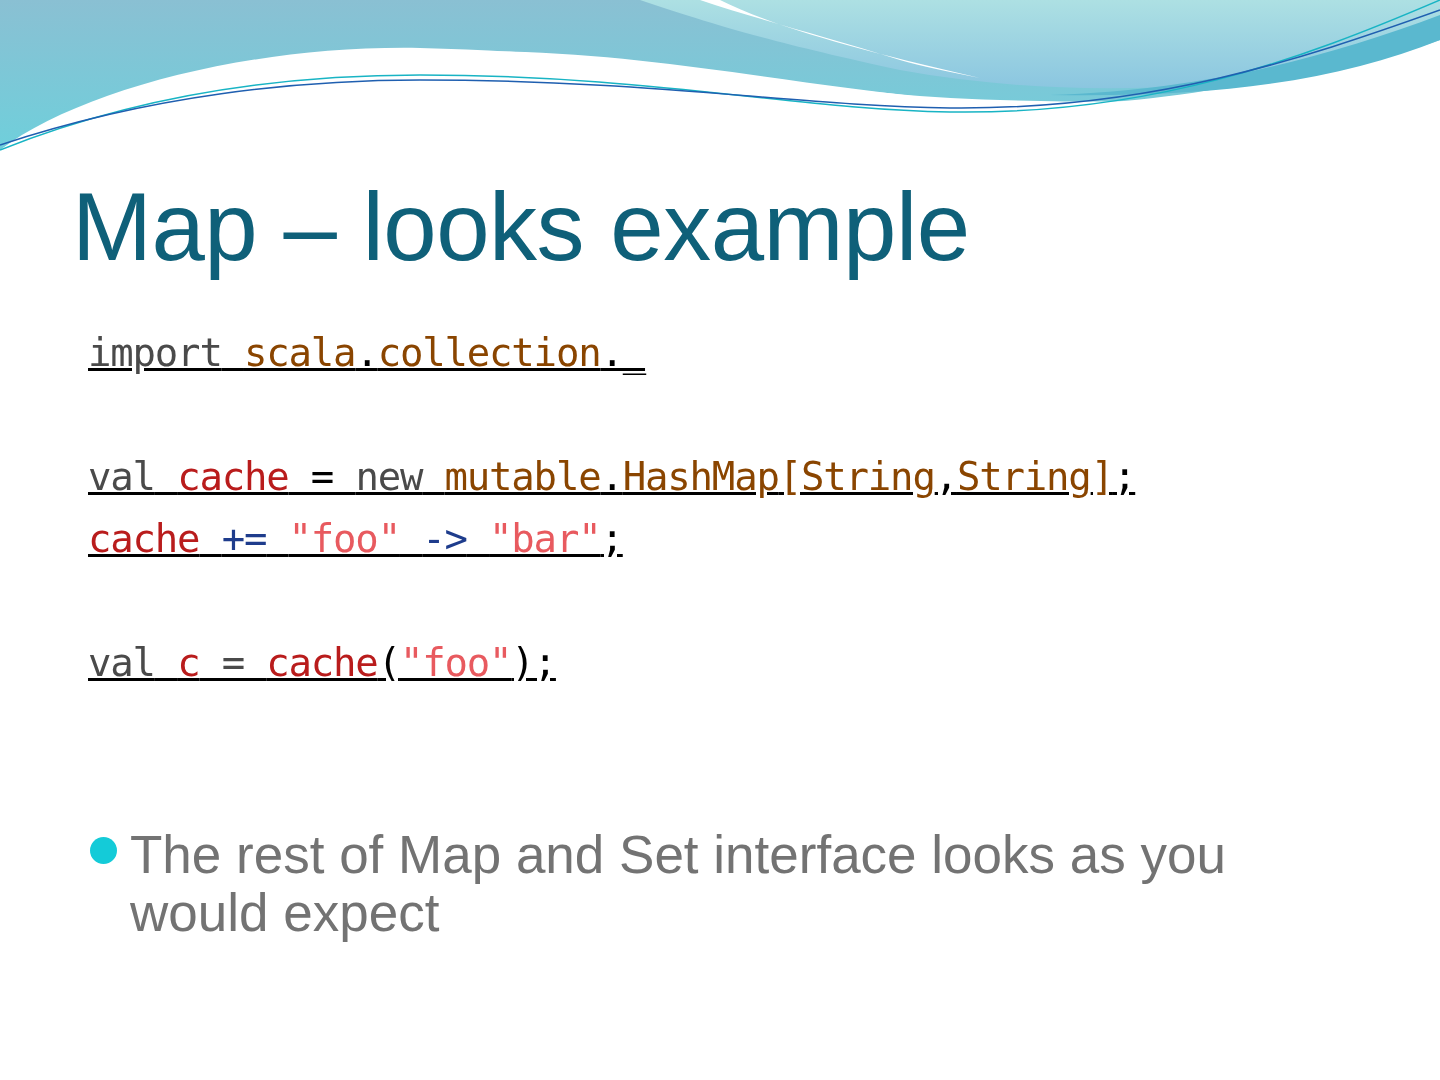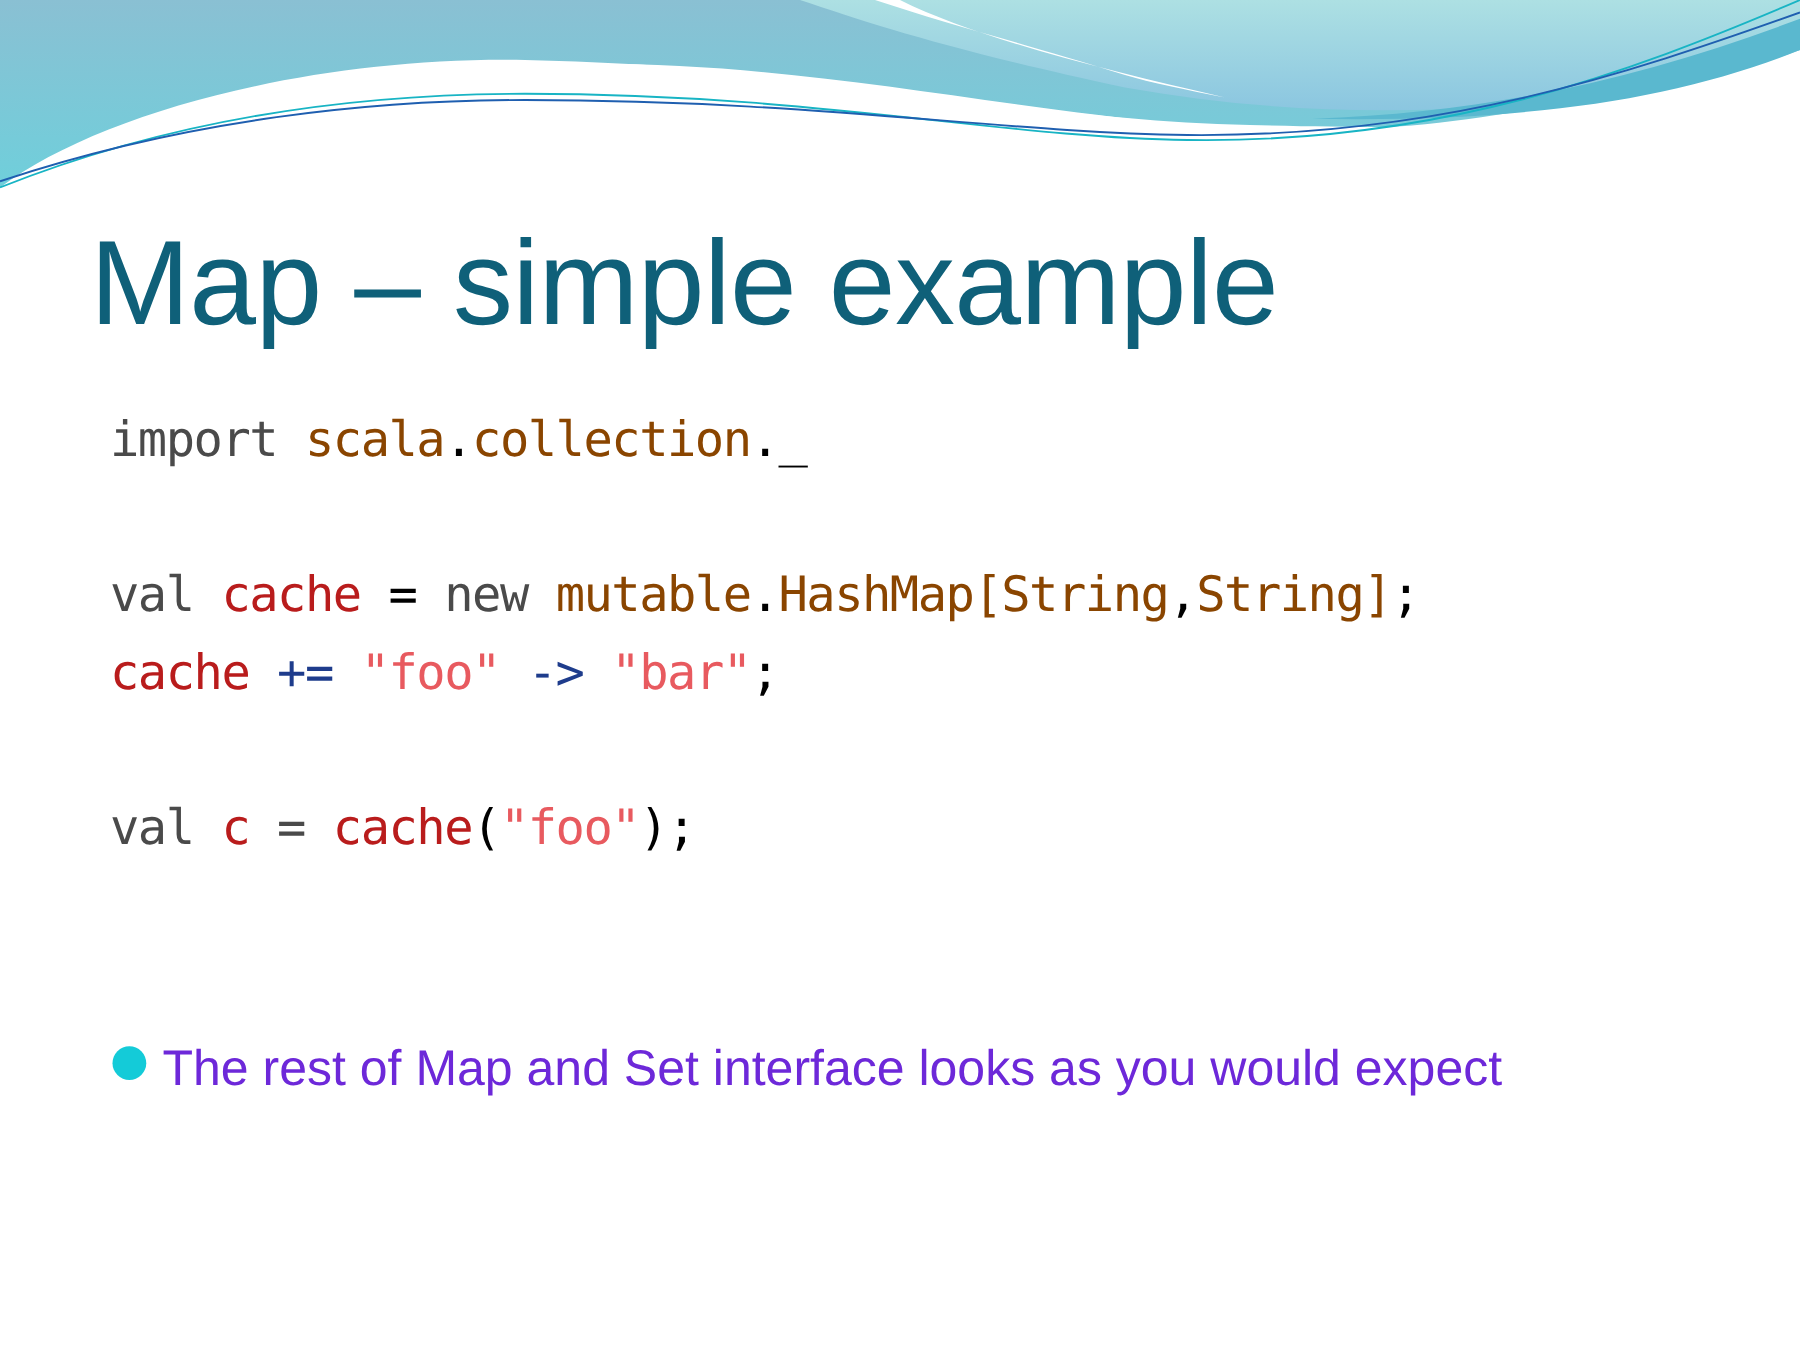--- a/index.html
+++ b/index.html
@@ -14,30 +14,30 @@
       font-family: "Liberation Sans", sans-serif;
       font-size: 96px; line-height: 110px; color: #0f6079;
       margin: 0; font-weight: normal; letter-spacing: -0.5px;
     }
     .code {
       position: absolute; left: 88px; top: 322px;
       font-family: "DejaVu Sans Mono", monospace;
       font-size: 39px; line-height: 62px; color: #000;
       white-space: pre; letter-spacing: -1.2px;
     }
-    .code-line { height: 62px; }
+    .code-line { height: 62px; text-decoration: underline; }
     .kw { color: #4a4a4a; }
     .pkg { color: #8a4500; }
     .ident { color: #b91c1c; }
     .op { color: #1e3c8c; }
     .str { color: #e85a5f; }
     .punct { color: #000000; }
     .bullet-item {
       position: absolute; left: 88px; top: 826px; width: 1200px;
-      font-size: 40px; line-height: 58px; color: #6d28d9;
+      font-size: 53px; line-height: 58px; color: #737373;
     }
     .bullet-dot {
       position: absolute; left: 2px; top: 11px;
       width: 27px; height: 27px; border-radius: 50%; background: #14cbd8;
     }
     .bullet-text { display: block; padding-left: 42px; }
   </style>
 </head>
 <body>
 
@@ -54,20 +54,20 @@
   </defs>
   <path d="M0,0 L1440,0 L1440,60 C1300,100 1200,105 1000,100 C800,95 700,55 420,48 C250,45 80,90 0,150 Z" fill="url(#gLeft)"></path>
   <path d="M0,160 C120,110 250,60 420,52 C620,45 750,80 950,100 C1100,112 1200,100 1440,40 L1440,170 L0,170 Z" fill="#ffffff"></path>
   <path d="M640,0 C700,20 760,40 900,70 C1000,88 1100,92 1200,85 C1320,75 1400,55 1440,40 L1440,0 Z" fill="url(#gRight)"></path>
   <path d="M700,0 C760,20 820,35 900,60 C920,66 950,72 980,78 C880,55 780,30 720,0 Z" fill="#ffffff"></path>
   <path d="M1050,95 C1200,90 1320,60 1440,15 L1440,40 C1340,80 1220,98 1050,95 Z" fill="#5ab8cf"></path>
   <path d="M0,150 C150,90 300,75 420,75 C650,75 800,110 950,112 C1150,115 1300,60 1440,0" fill="none" stroke="#18b4c4" stroke-width="1.5"></path>
   <path d="M0,145 C150,95 300,80 420,80 C650,80 800,106 950,108 C1150,110 1300,60 1440,10" fill="none" stroke="#1f5fb0" stroke-width="1.5"></path>
 </svg>
 
-<h1 class="title">Map – simple example</h1>
+<h1 class="title">Map – looks example</h1>
 
 <div class="code" id="code-block"><div class="code-line"><span class="kw">import</span><span class="punct"> </span><span class="pkg">scala</span><span class="punct">.</span><span class="pkg">collection</span><span class="punct">._</span></div><div class="code-line"></div><div class="code-line"><span class="kw">val</span><span class="punct"> </span><span class="ident">cache</span><span class="punct"> = </span><span class="kw">new</span><span class="punct"> </span><span class="pkg">mutable</span><span class="punct">.</span><span class="pkg">HashMap</span><span class="pkg">[</span><span class="pkg">String</span><span class="punct">,</span><span class="pkg">String</span><span class="pkg">]</span><span class="punct">;</span></div><div class="code-line"><span class="ident">cache</span><span class="punct"> </span><span class="op">+=</span><span class="punct"> </span><span class="str">"foo"</span><span class="punct"> </span><span class="op">-&gt;</span><span class="punct"> </span><span class="str">"bar"</span><span class="punct">;</span></div><div class="code-line"></div><div class="code-line"><span class="kw">val</span><span class="punct"> </span><span class="ident">c</span><span class="kw"> = </span><span class="ident">cache</span><span class="punct">(</span><span class="str">"foo"</span><span class="punct">);</span></div></div>
 
 <div class="bullet-item">
   <span class="bullet-dot"></span>
   <span class="bullet-text">The rest of Map and Set interface looks as you would expect</span>
 </div>
 
 </body></html>

